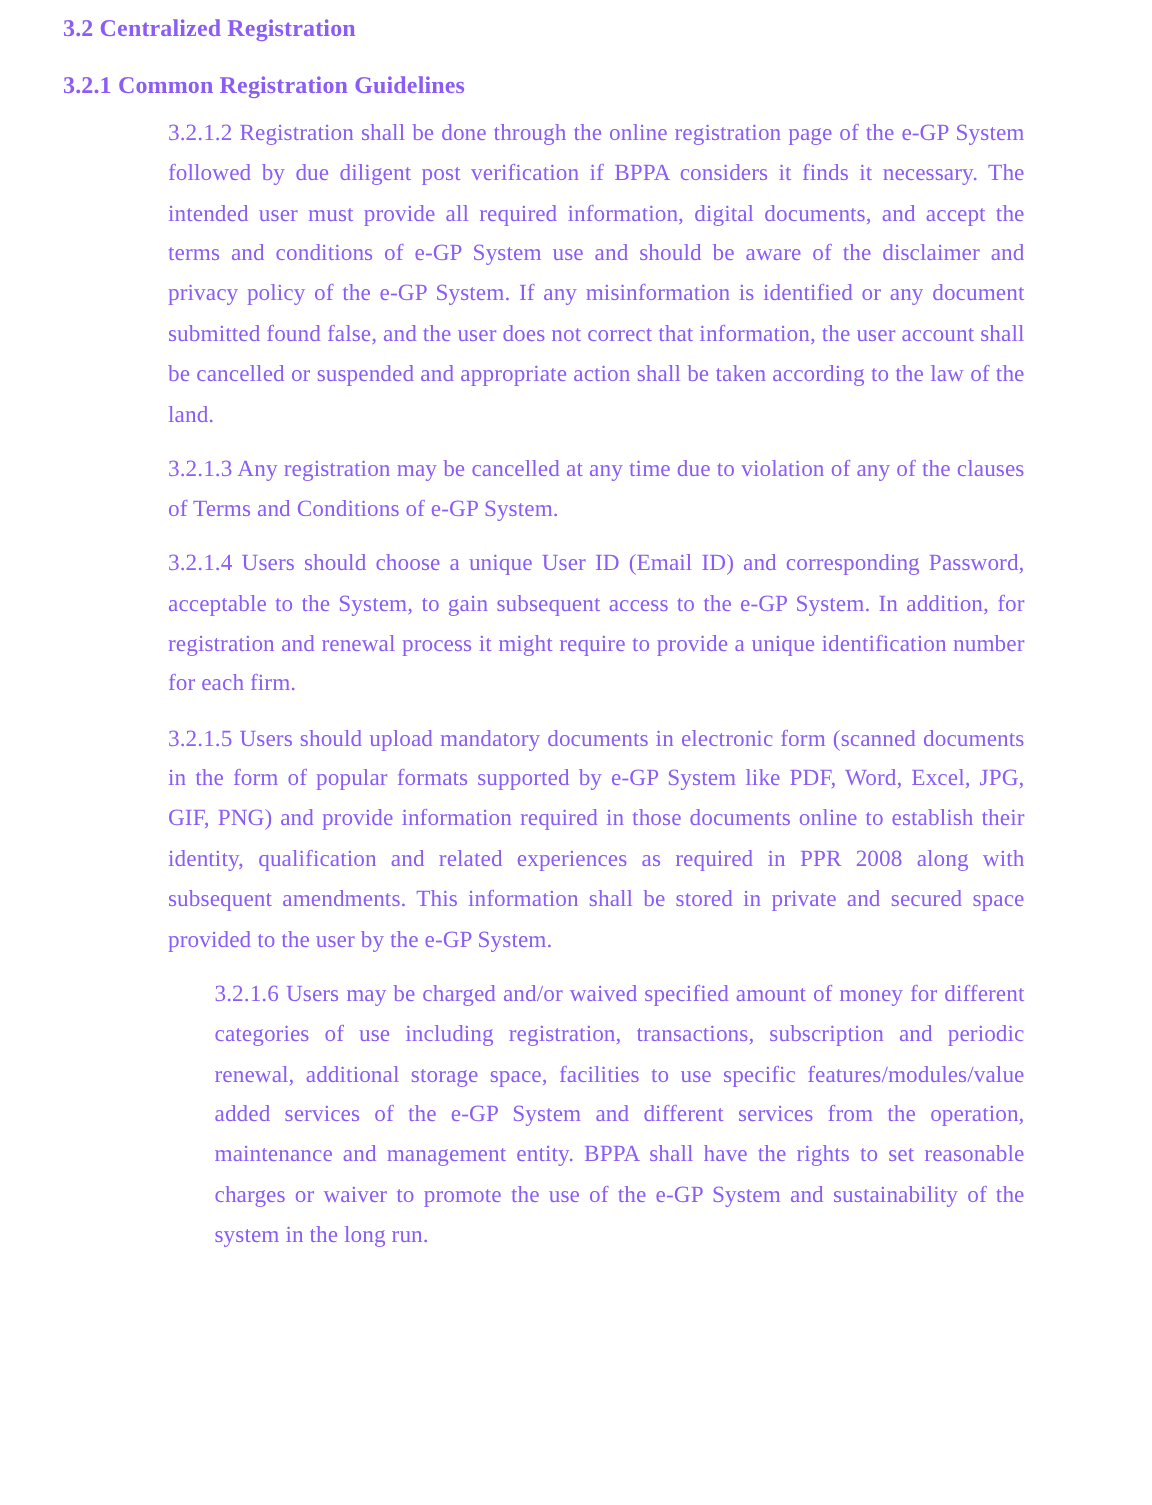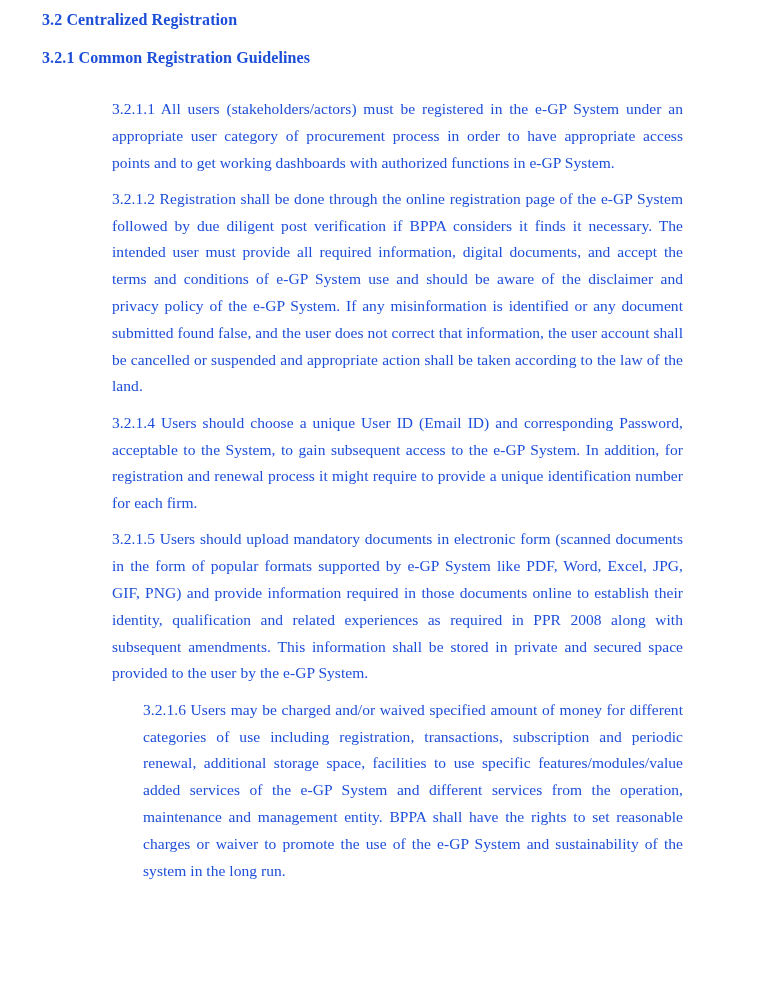--- a/index.html
+++ b/index.html
@@ -5,58 +5,58 @@
   html, body {
     margin: 0;
     padding: 0;
     background: #ffffff;
   }
   .page {
     position: relative;
     width: 768px;
     height: 1003px;
     background: #ffffff;
-    color: #1d4ed8;
+    color: #8b5cf6;
     font-family: "Liberation Serif", "DejaVu Serif", serif;
     box-sizing: border-box;
     padding: 10px 85px 0 42px;
     overflow: hidden;
   }
   .heading {
     font-size: 16px;
     font-weight: bold;
     line-height: 20px;
     margin: 0 0 18px 0;
     letter-spacing: 0.1px;
   }
   .heading.sub {
-    margin-bottom: 28px;
+    margin-bottom: 8px;
   }
   .para {
     margin: 0 0 9.5px 70px;
     font-size: 15.5px;
     line-height: 26.8px;
     text-align: justify;
     letter-spacing: 0.05px;
   }
   .para.indent-extra {
     margin-left: 101px;
   }
 </style>
 </head>
 <body>
 
 <div class="page">
   <div class="heading">3.2 Centralized Registration</div>
 
   <div class="heading sub">3.2.1 Common Registration Guidelines</div>
 
-  <p class="para">3.2.1.1 All users (stakeholders/actors) must be registered in the e-GP System under an appropriate user category of procurement process in order to have appropriate access points and to get working dashboards with authorized functions in e-GP System.</p>
 
   <p class="para">3.2.1.2 Registration shall be done through the online registration page of the e-GP System followed by due diligent post verification if BPPA considers it finds it necessary. The intended user must provide all required information, digital documents, and accept the terms and conditions of e-GP System use and should be aware of the disclaimer and privacy policy of the e-GP System. If any misinformation is identified or any document submitted found false, and the user does not correct that information, the user account shall be cancelled or suspended and appropriate action shall be taken according to the law of the land.</p>
 
+  <p class="para">3.2.1.3 Any registration may be cancelled at any time due to violation of any of the clauses of Terms and Conditions of e-GP System.</p>
 
   <p class="para">3.2.1.4 Users should choose a unique User ID (Email ID) and corresponding Password, acceptable to the System, to gain subsequent access to the e-GP System. In addition, for registration and renewal process it might require to provide a unique identification number for each firm.</p>
 
   <p class="para">3.2.1.5 Users should upload mandatory documents in electronic form (scanned documents in the form of popular formats supported by e-GP System like PDF, Word, Excel, JPG, GIF, PNG) and provide information required in those documents online to establish their identity, qualification and related experiences as required in PPR 2008 along with subsequent amendments. This information shall be stored in private and secured space provided to the user by the e-GP System.</p>
 
   <p class="para indent-extra">3.2.1.6 Users may be charged and/or waived specified amount of money for different categories of use including registration, transactions, subscription and periodic renewal, additional storage space, facilities to use specific features/modules/value added services of the e-GP System and different services from the operation, maintenance and management entity. BPPA shall have the rights to set reasonable charges or waiver to promote the use of the e-GP System and sustainability of the system in the long run.</p>
 </div>
 
 </body></html>

